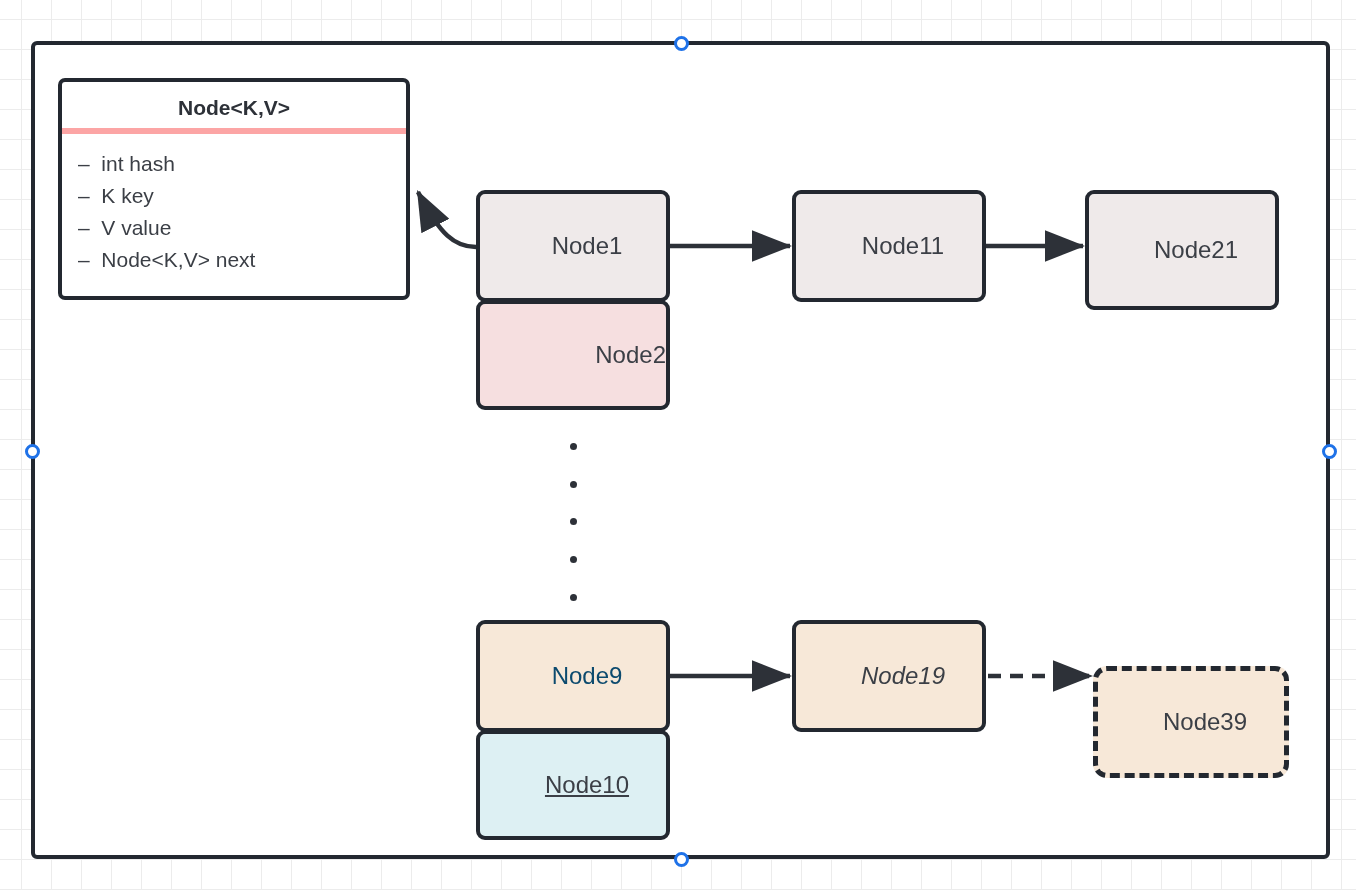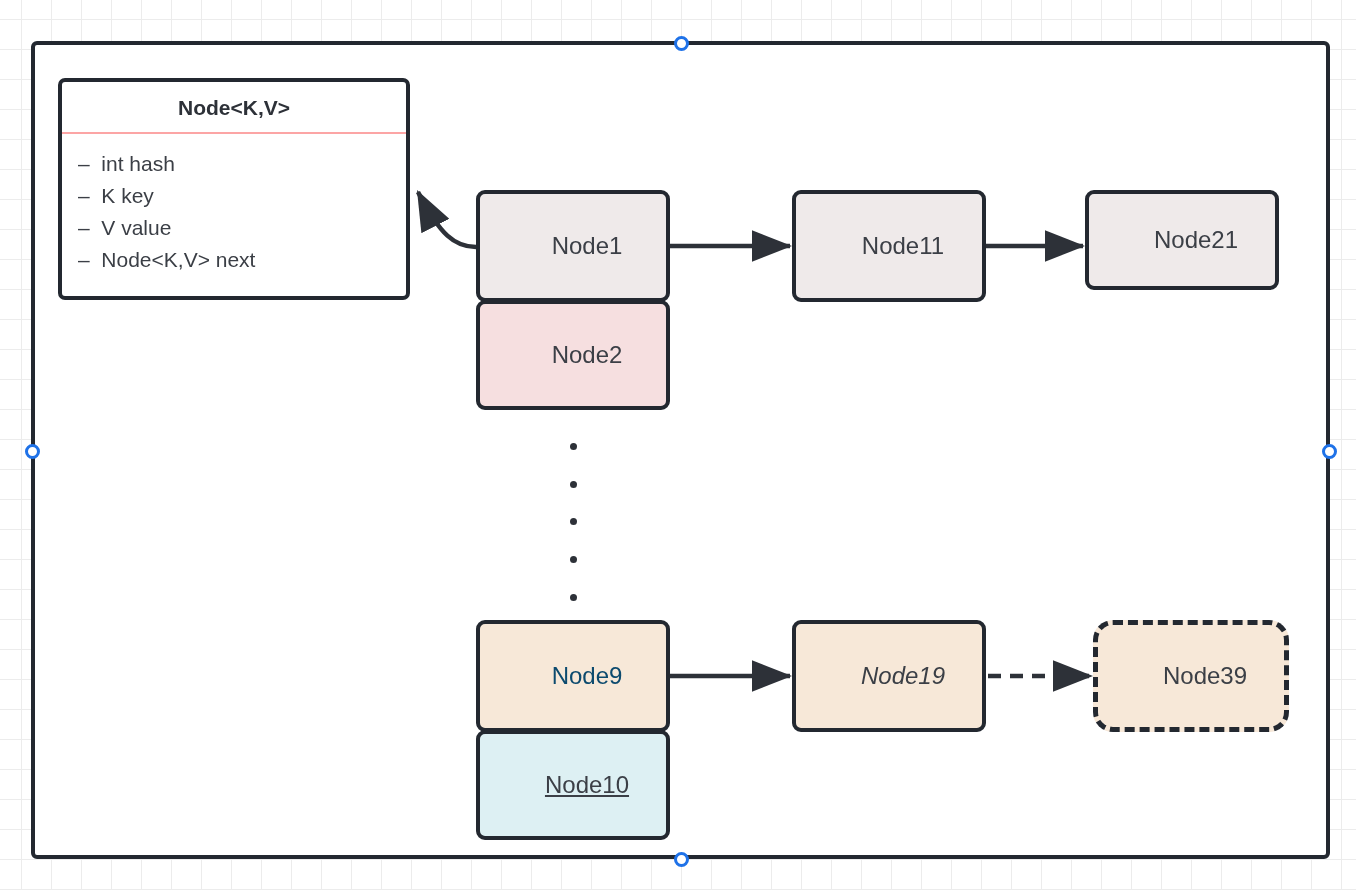--- a/index.html
+++ b/index.html
@@ -59,21 +59,21 @@
     box-sizing: border-box;
     overflow: hidden;
   }
   #uml-title {
     height: 52px;
     line-height: 52px;
     text-align: center;
     font-size: 21px;
     font-weight: bold;
     color: #2d3138;
-    border-bottom: 2px solid #fca5a5;
+    border-bottom: 6px solid #fca5a5;
     box-sizing: border-box;
   }
   #uml-attrs {
     padding: 14px 0 0 16px;
   }
   .uml-attr {
     font-size: 21px;
     color: #3b3f46;
     line-height: 32px;
     white-space: pre;
@@ -88,21 +88,22 @@
     display: flex;
     align-items: center;
     justify-content: center;
     font-size: 24px;
     color: #3b3f46;
     padding-left: 28px;
   }
   .node.dashed {
     border-style: dashed;
     border-width: 5px;
-    border-radius: 20px;
+    border-radius: 14px;
+    margin-top: 46px;
   }
 
   
   .dot {
     position: absolute;
     width: 7px;
     height: 7px;
     border-radius: 50%;
     background: #2d3138;
   }
@@ -133,24 +134,24 @@
       <div class="uml-attr">–  Node&lt;K,V&gt; next</div>
     </div>
   </div>
 
   <div class="node" id="box-node1" style="left: 476px; top: 190px; width: 194px; height: 112px; background: rgb(239, 234, 234); border-color: rgb(35, 40, 48); color: rgb(59, 63, 70);">
       <span>Node1</span>
     </div>
   <div class="node" id="box-node11" style="left: 792px; top: 190px; width: 194px; height: 112px; background: rgb(239, 234, 234); border-color: rgb(35, 40, 48); color: rgb(59, 63, 70);">
       <span>Node11</span>
     </div>
-  <div class="node" id="box-node21" style="left: 1085px; top: 190px; width: 194px; height: 100px; background: rgb(239, 234, 234); border-color: rgb(35, 40, 48); color: rgb(59, 63, 70);">
+  <div class="node" id="box-node21" style="left: 1085px; top: 190px; width: 194px; height: 120px; background: rgb(239, 234, 234); border-color: rgb(35, 40, 48); color: rgb(59, 63, 70);">
       <span>Node21</span>
     </div>
-  <div class="node" id="box-node2" style="left: 476px; top: 300px; width: 194px; height: 110px; background: rgb(246, 223, 224); border-color: rgb(35, 40, 48); color: rgb(59, 63, 70);">
+  <div class="node" id="box-node2" style="left: 476px; top: 300px; width: 194px; height: 110px; background: rgb(246, 223, 224); border-color: rgb(35, 40, 48); color: rgb(59, 63, 70); justify-content: flex-end;">
       <span>Node2</span>
     </div>
   <div class="node" id="box-node9" style="left: 476px; top: 620px; width: 194px; height: 112px; background: rgb(247, 232, 216); border-color: rgb(35, 40, 48); color: #0c4a6e;">
       <span>Node9</span>
     </div>
   <div class="node" id="box-node19" style="left: 792px; top: 620px; width: 194px; height: 112px; background: rgb(247, 232, 216); border-color: rgb(35, 40, 48); color: rgb(59, 63, 70); font-style: italic;">
       <span>Node19</span>
     </div>
   <div class="node dashed" id="box-node39" style="left: 1093px; top: 620px; width: 196px; height: 112px; background: rgb(247, 232, 216); border-color: rgb(35, 40, 48); color: rgb(59, 63, 70);">
       <span>Node39</span>

